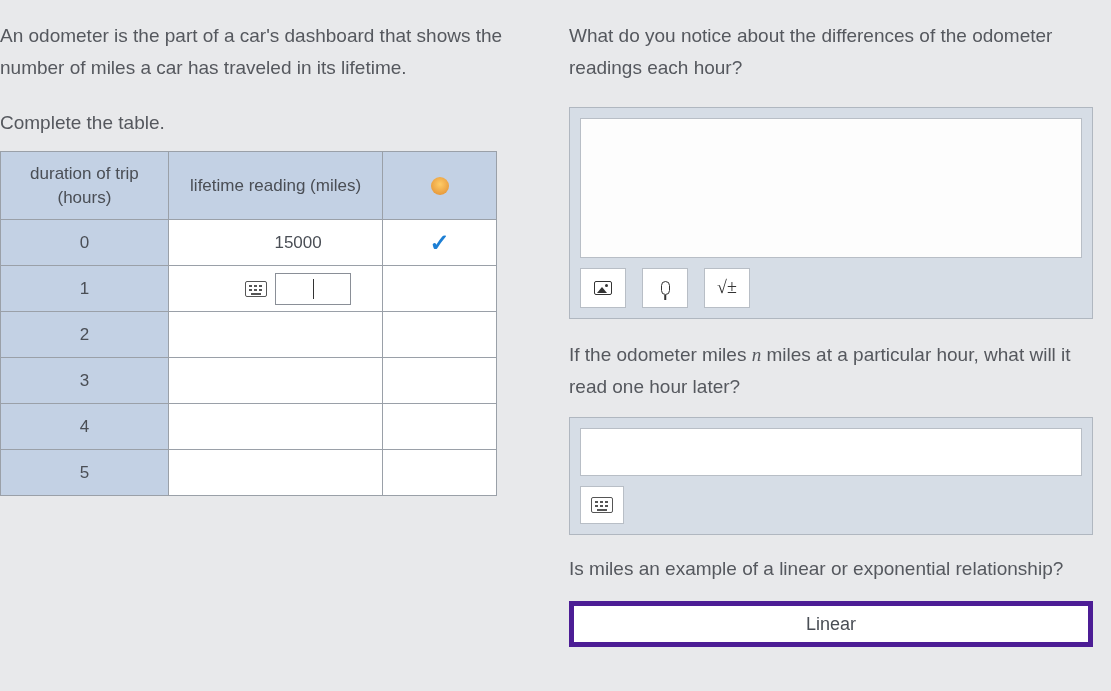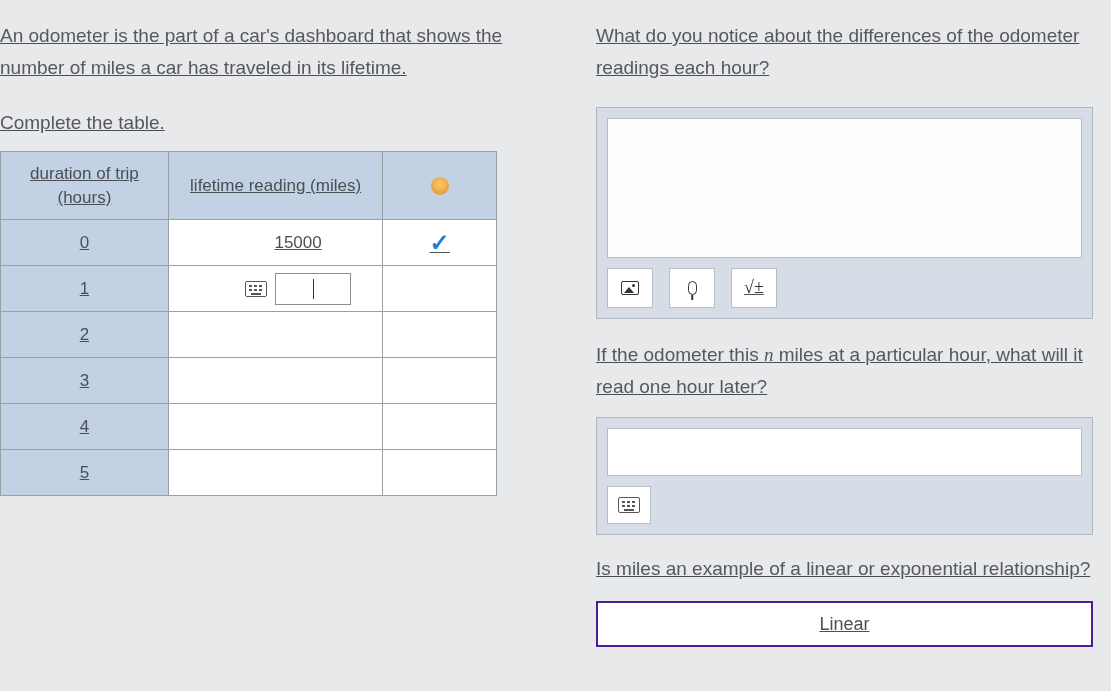--- a/index.html
+++ b/index.html
@@ -11,22 +11,21 @@
     font-family: Arial, Helvetica, sans-serif;
     background: #e8e9eb;
     color: #4a4e55;
     overflow: hidden;
   }
   .page {
     display: flex;
     width: 100%;
     height: 100%;
     padding: 20px 18px 10px 0;
-    gap: 56px;
-    text-decoration: underline;
+    gap: 29px;
   }
   .col {
     display: flex;
     flex-direction: column;
   }
   .left {
     flex: 0 0 540px;
   }
   .right {
     flex: 1;
@@ -198,21 +197,21 @@
 
   .choice-row {
     display:flex;
     gap: 24px;
     margin-top: 8px;
   }
   .choice-btn {
     flex:1;
     height: 46px;
     background:#fff;
-    border:2px solid #4c1d95;
+    border:5px solid #4c1d95;
     display:flex;
     align-items:center;
     justify-content:center;
     font-size:18px;
     color:#4a4e55;
   }
 </style>
 </head>
 <body>
 
@@ -286,21 +285,21 @@
         <div class="tool-btn">
             <span class="mic-icon"></span>
           </div>
         <div class="tool-btn">
             <span class="sqrt">√±</span>
           </div>
       </div>
     </div>
 
     <div class="para" style="margin-bottom:14px">
-      <span>If the odometer this </span><span class="italic-n">n</span><span> miles at a particular hour, what will it read one hour later?</span>
+      <span>If the odometer miles </span><span class="italic-n">n</span><span> miles at a particular hour, what will it read one hour later?</span>
     </div>
 
     <div class="answer-area2">
       <div class="expr-input"></div>
       <div class="kbd-row">
         <div class="kbd-btn">
             <span class="kbd-icon"></span>
           </div>
       </div>
     </div>

